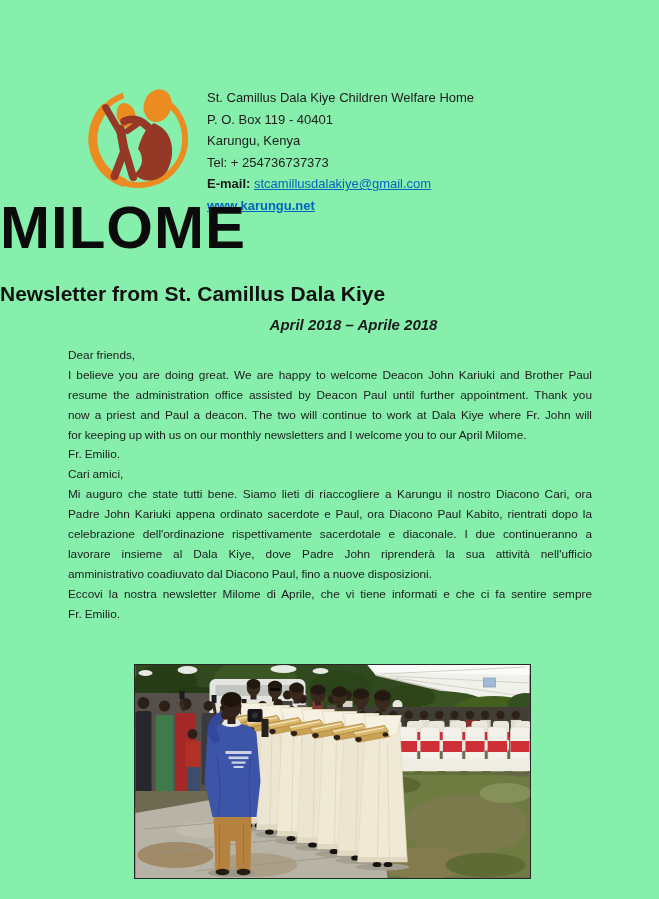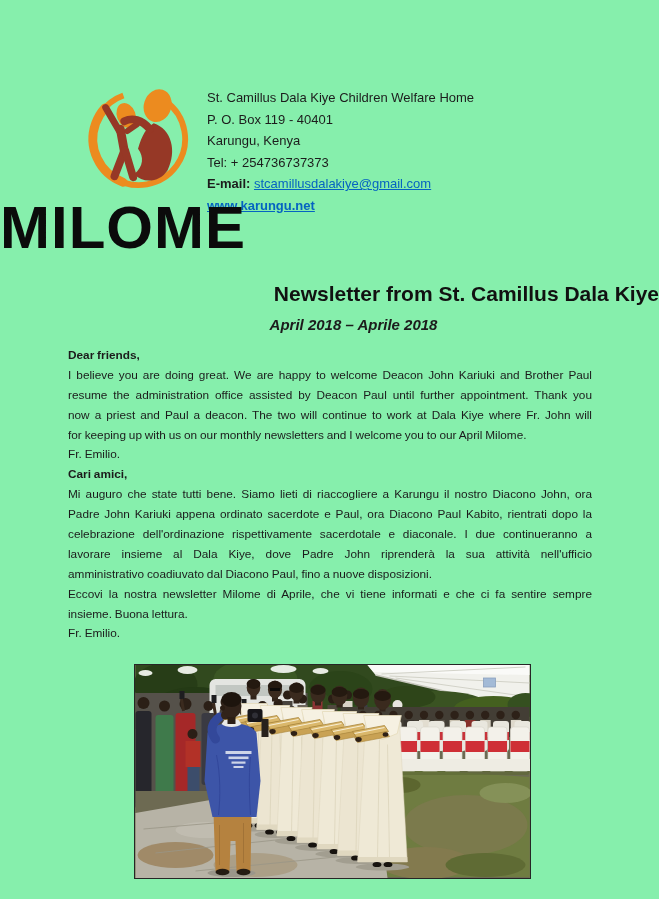--- a/index.html
+++ b/index.html
@@ -11,34 +11,34 @@
   .logo { width:110px; height:104px; flex:0 0 auto; }
   .contact { margin-left:13px; font-size:13px; line-height:21.5px; padding-top:1px; white-space:nowrap; }
   .contact .bold { font-weight:bold; }
   .contact a { color:#0563C1; text-decoration:underline; cursor:pointer; }
   .contact .website a { font-weight:bold; }
   .title {
     position:absolute; left:0; top:196px; width:632px; 
     font-size:60px; font-weight:bold; line-height:64px; color:#0b0b0b; letter-spacing:1px;
   }
   .subtitle {
-    position:absolute; left:0; top:281px; width:659px; text-align:right;
+    position:absolute; left:0; top:281px; width:659px; text-align:left;
     font-size:21px; font-weight:bold; line-height:26px; color:#111;
   }
   .dateline {
     position:absolute; left:0; top:315px; width:659px; text-align:center;
     font-size:15px; font-weight:bold; font-style:italic; line-height:20px;margin-left:24px;
   }
   .bodytext {
     position:absolute; left:68px; top:346px; width:524px;
     font-size:11.8px; line-height:19.9px; word-spacing:-0.4px; color:#1b1b1b;
   }
   .line { height:19.9px; overflow:hidden; }
   .line.j { text-align:justify; text-align-last:justify; }
-  .line.b { font-weight:bold; }
+  .line.b { font-weight:normal; }
   .photo {
     position:absolute; left:134px; top:664px; width:395px; height:213px;
     border:1px solid #262626; background:#7b7a4c;
   }
   .photo svg { display:block; width:395px; height:213px; }
 </style>
 </head>
 <body>
 
 <div class="page">
@@ -79,27 +79,26 @@
   <div class="dateline">April 2018 – Aprile 2018</div>
 
   <div class="bodytext">
     <div class="line b">Dear friends,</div>
     <div class="line j">I believe you are doing great. We are happy to welcome Deacon John Kariuki and Brother Paul</div>
     <div class="line j">resume the administration office assisted by Deacon Paul until further appointment. Thank you</div>
     <div class="line j">now a priest and Paul a deacon. The two will continue to work at Dala Kiye where Fr. John will</div>
     <div class="line">for keeping up with us on our monthly newsletters and I welcome you to our April Milome.</div>
     <div class="line">Fr. Emilio.</div>
     <div class="line b">Cari amici,</div>
-    <div class="line j">Mi auguro che state tutti bene. Siamo lieti di riaccogliere a Karungu il nostro Diacono John, ora</div>
+    <div class="line j">Mi auguro che state tutti bene. Siamo lieti di riaccogliere a Karungu il nostro Diacono Cari, ora</div>
     <div class="line j">Padre John Kariuki appena ordinato sacerdote e Paul, ora Diacono Paul Kabito, rientrati dopo la</div>
     <div class="line j">celebrazione dell'ordinazione rispettivamente sacerdotale e diaconale. I due continueranno a</div>
     <div class="line j">lavorare insieme al Dala Kiye, dove Padre John riprenderà la sua attività nell'ufficio</div>
     <div class="line">amministrativo coadiuvato dal Diacono Paul, fino a nuove disposizioni.</div>
     <div class="line j">Eccovi la nostra newsletter Milome di Aprile, che vi tiene informati e che ci fa sentire sempre</div>
-    <div class="line">insieme. Buona lettura.</div>
     <div class="line">Fr. Emilio.</div>
   </div>
 
   <div class="photo">
     <svg id="scene" viewBox="0 0 394 213">
       <g id="g-bg">
           <rect x="0" y="0" width="394" height="213" fill="#6b6a52"></rect>
           <rect x="0" y="0" width="394" height="64" fill="#31491e"></rect>
           <ellipse cx="30" cy="20" rx="32" ry="22" fill="#273d17"></ellipse>
           <ellipse cx="120" cy="14" rx="42" ry="20" fill="#3b5724"></ellipse>

